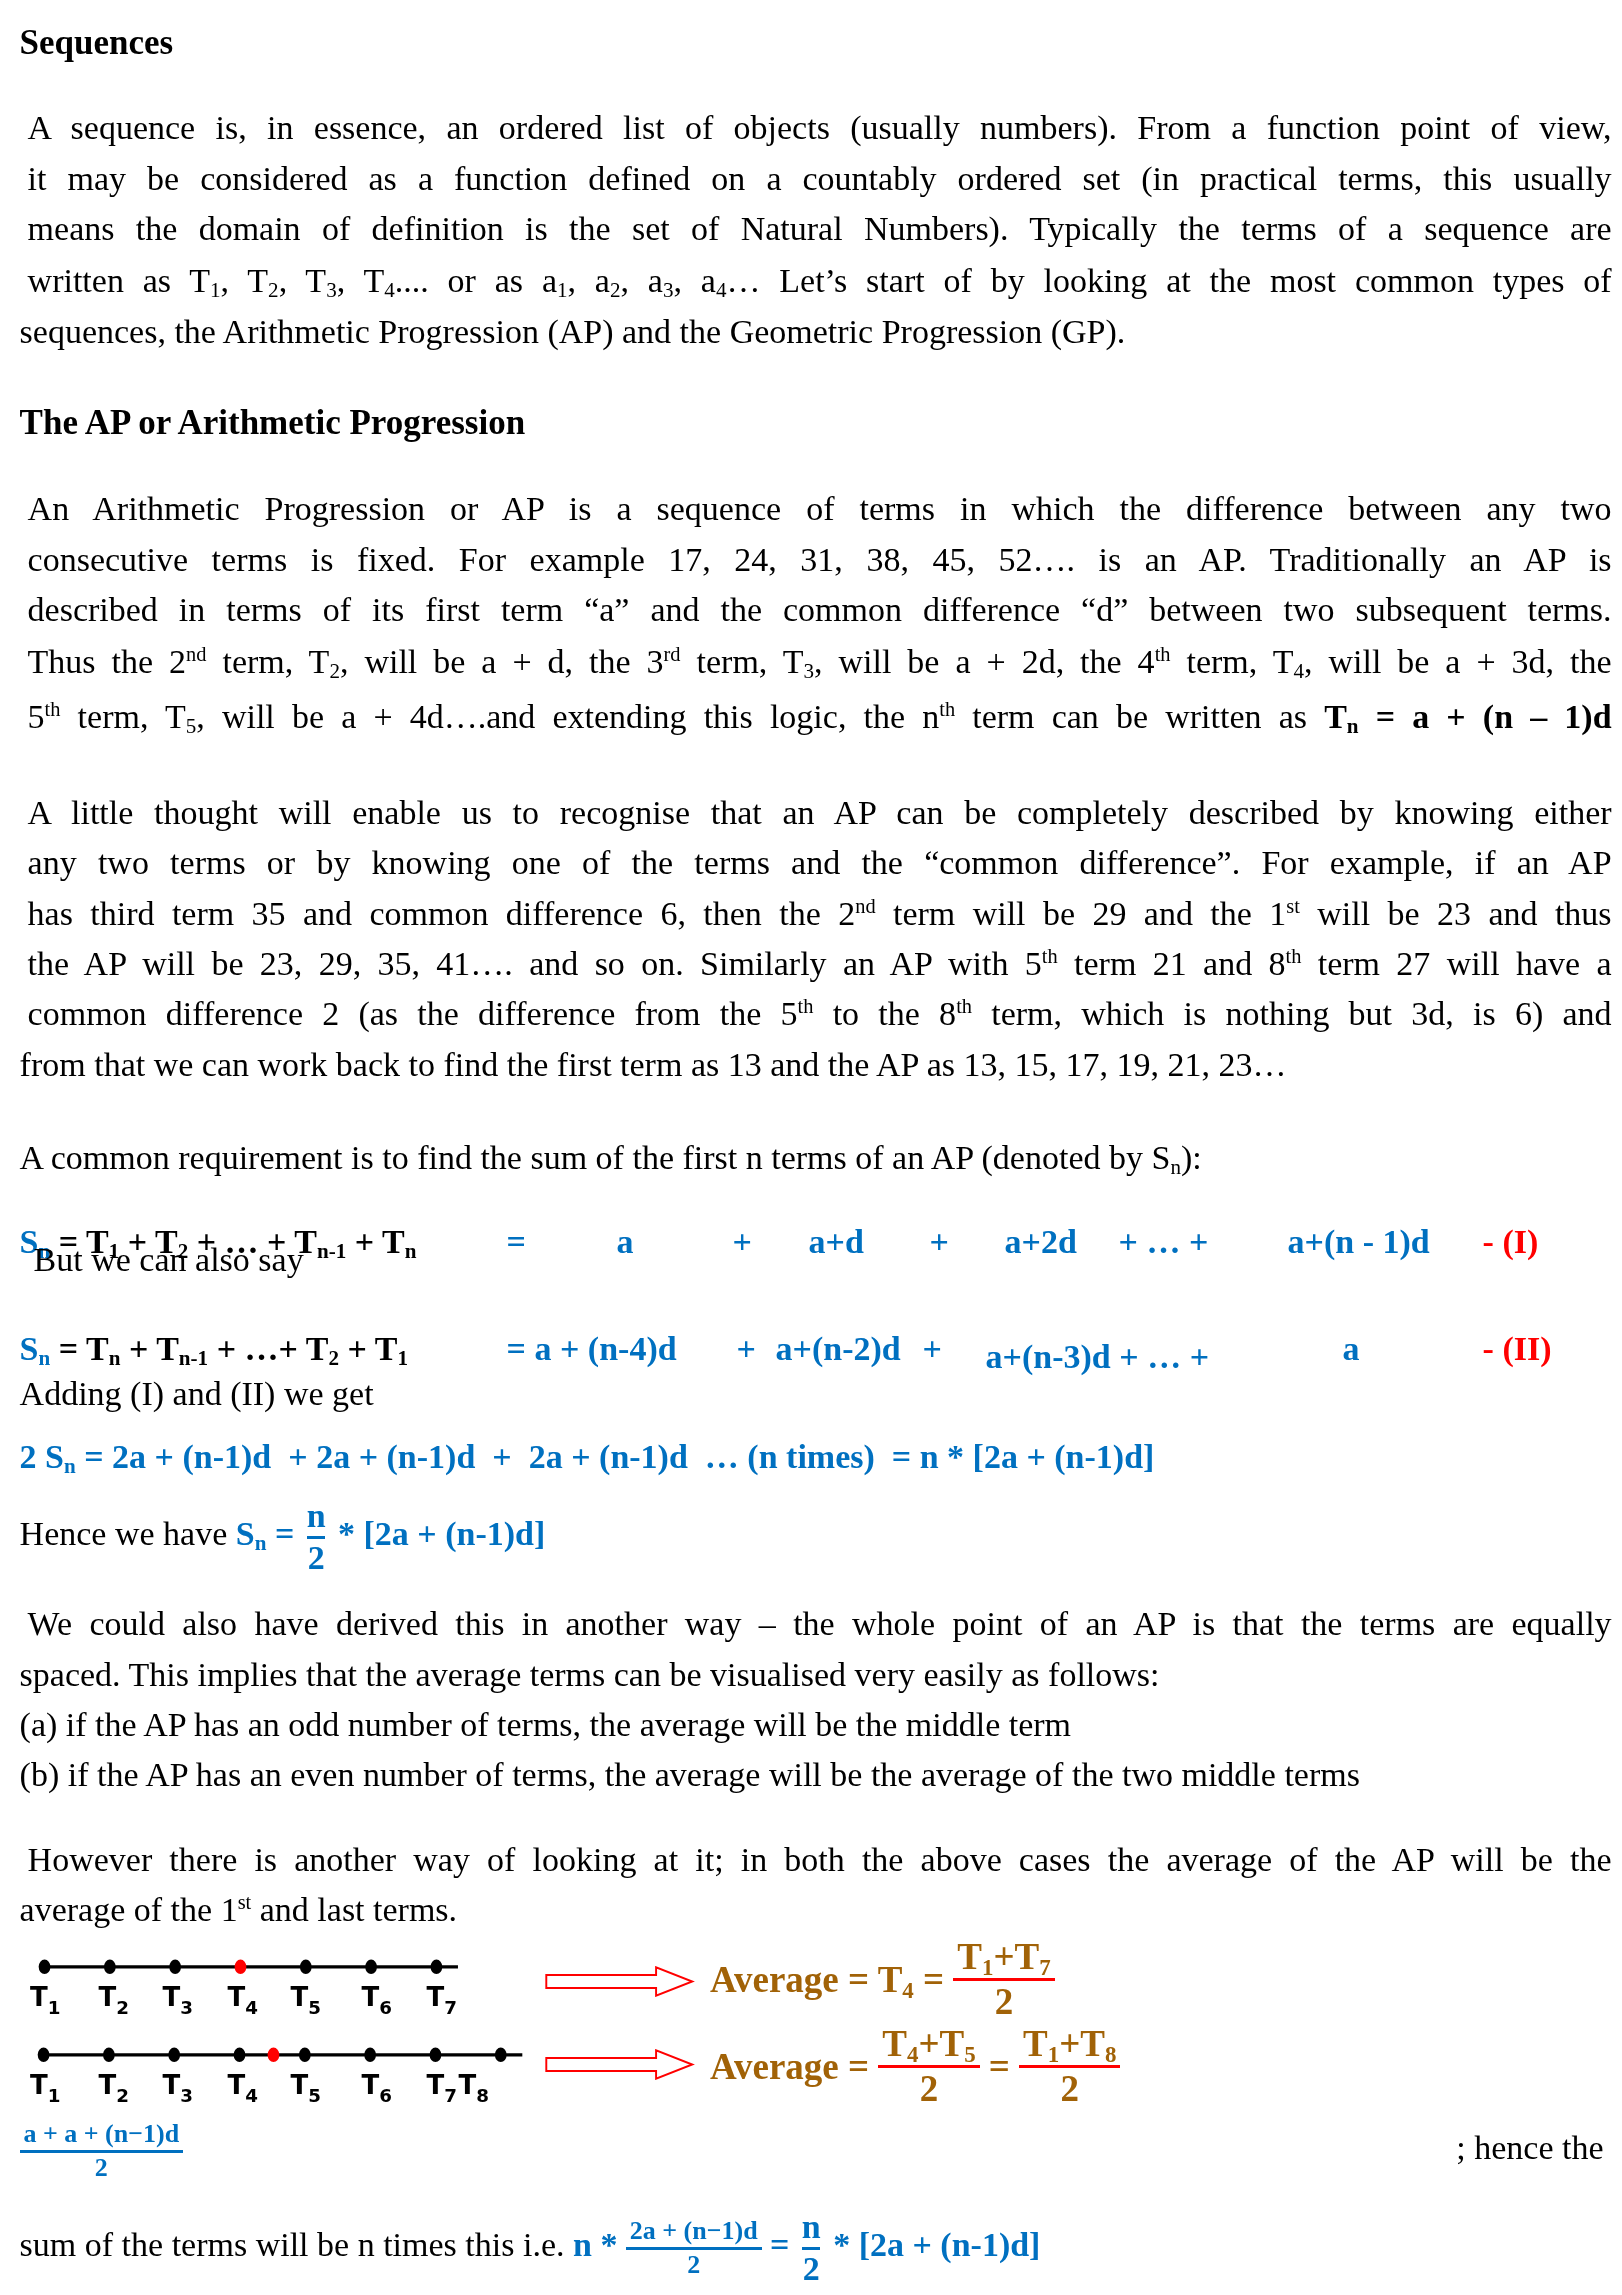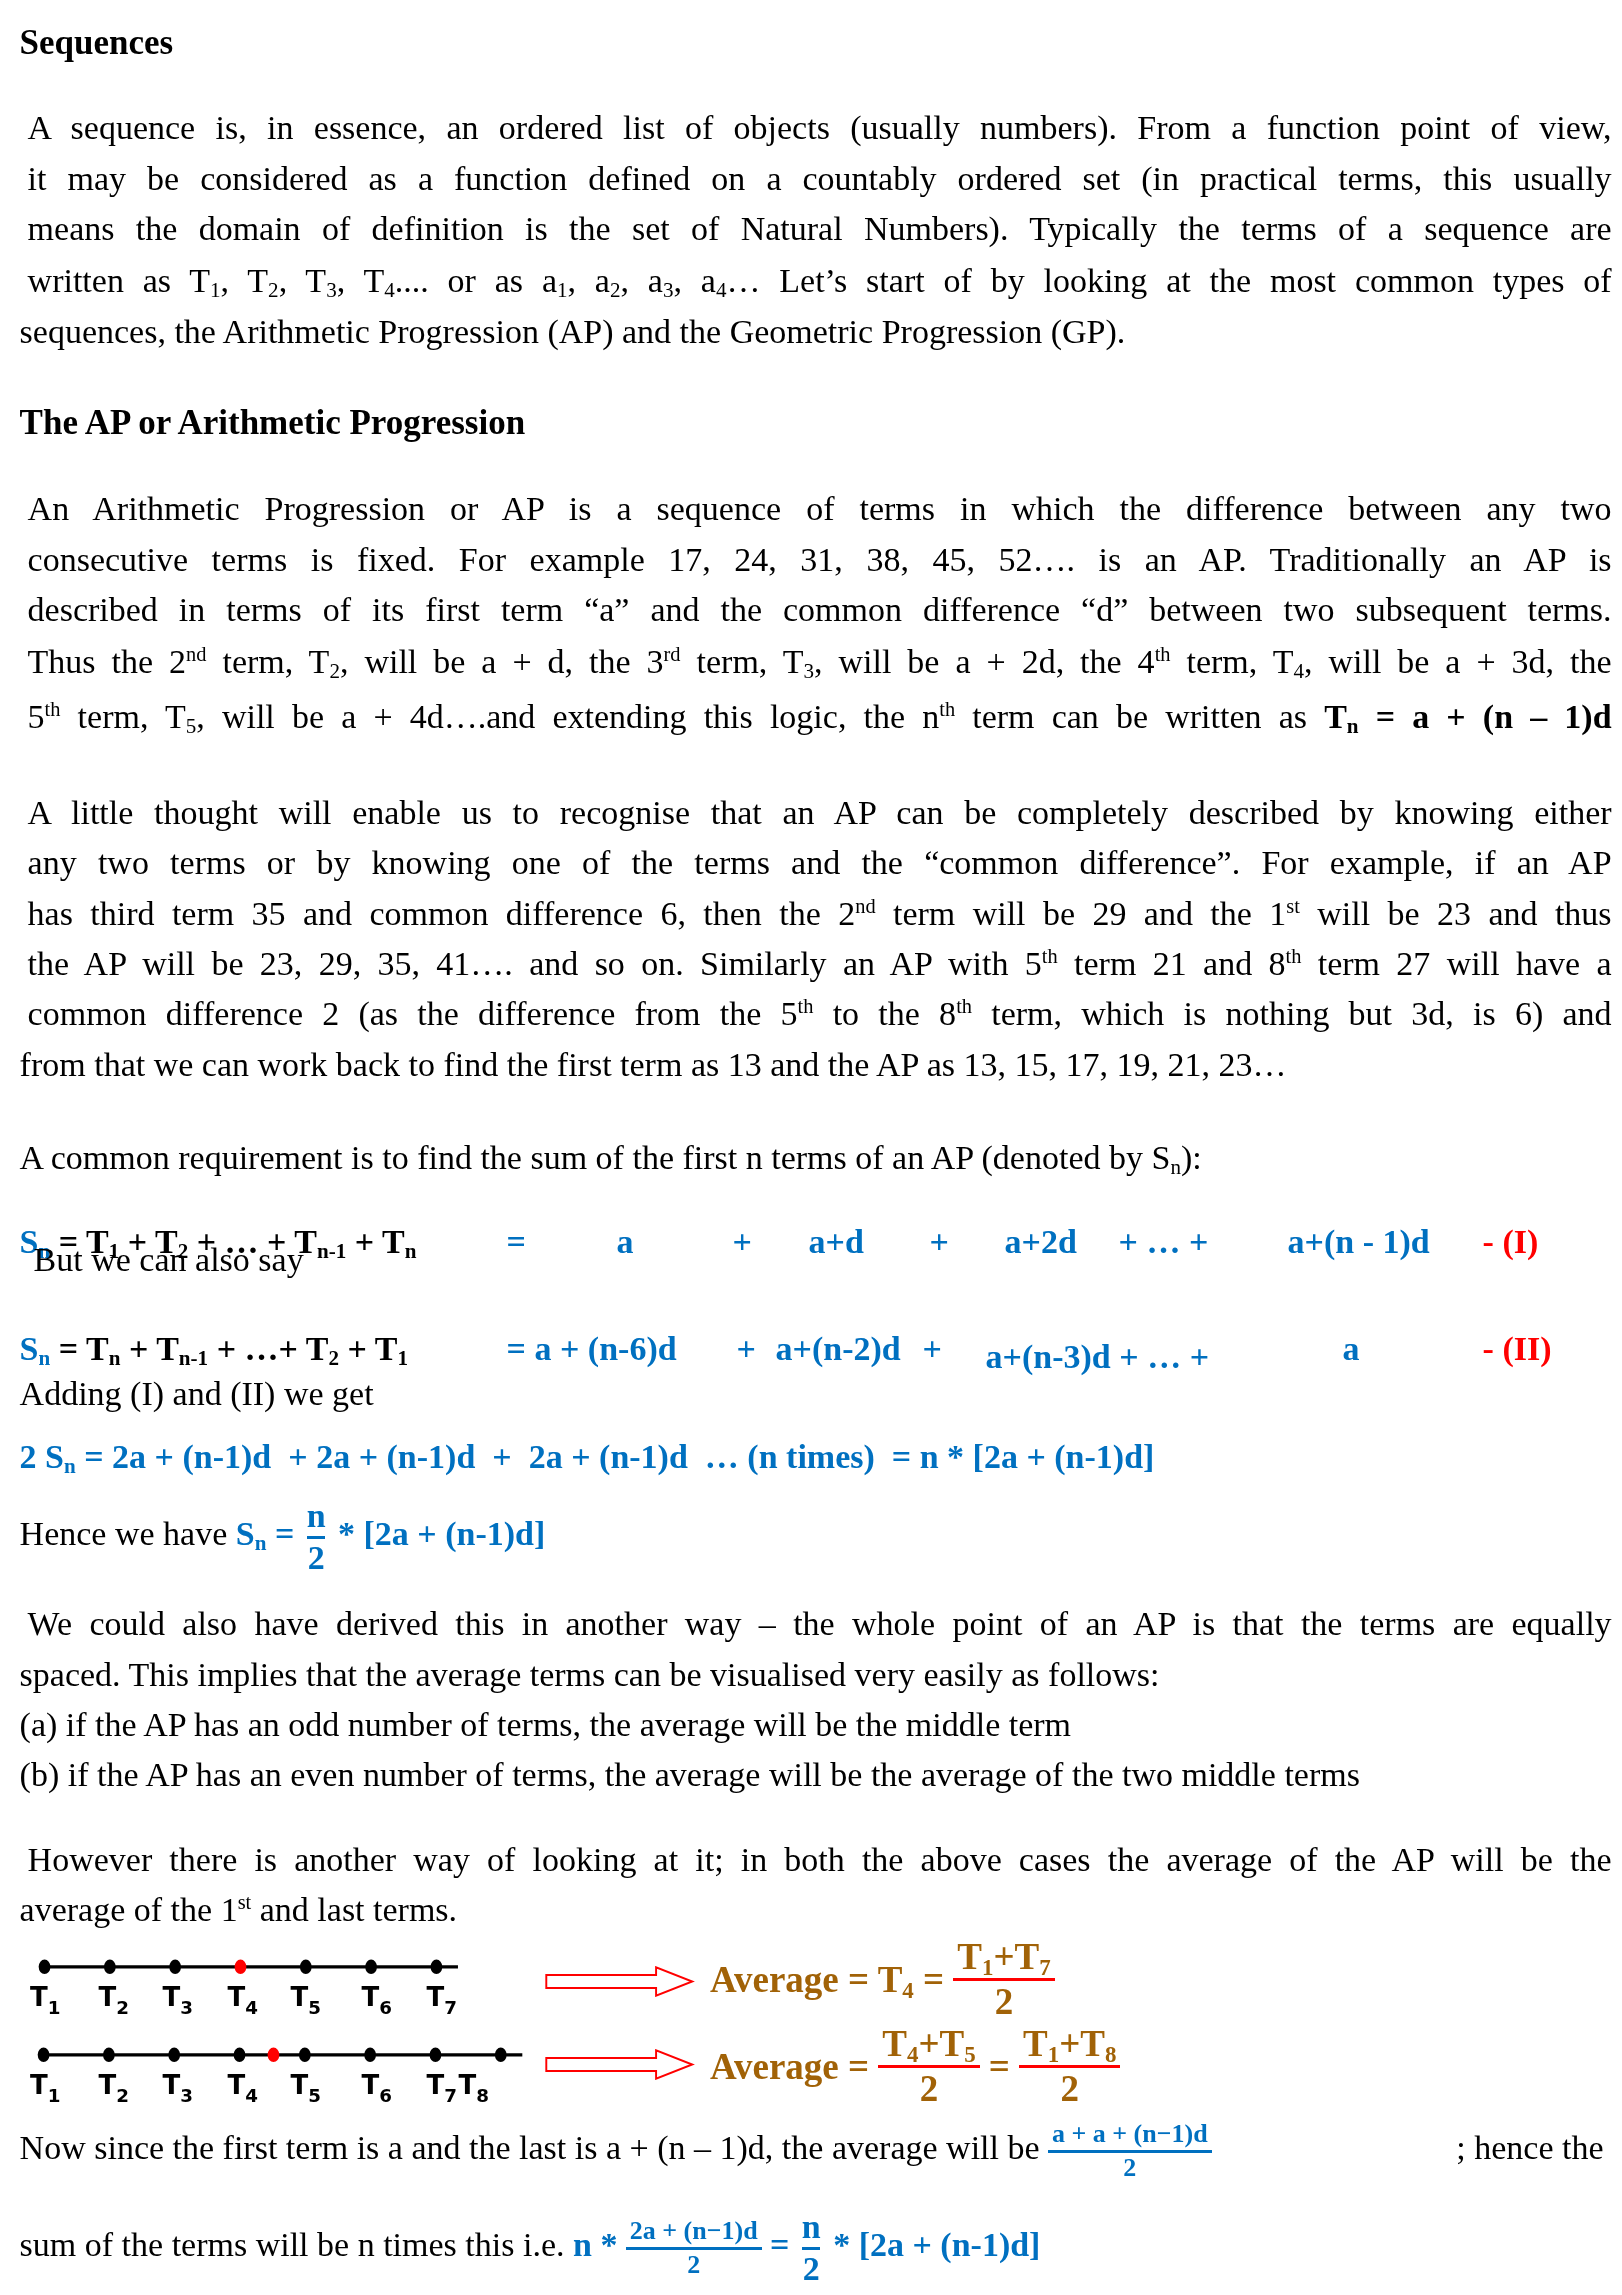--- a/index.html
+++ b/index.html
@@ -81,21 +81,21 @@
   <span class="blue" style="position:absolute;left:910px;">+</span>
   <span class="blue" style="position:absolute;left:985px;">a+2d</span>
   <span class="blue" style="position:absolute;left:1099px;">+ … +</span>
   <span class="blue" style="position:absolute;left:1268px;">a+(n - 1)d</span>
   <span class="red" style="position:absolute;left:1463px;">- (I)</span>
 </div>
 <div class="ln" style="top:1239px;margin-left:14px;">But we can also say</div>
 
 <div class="ln" style="top:1328px;">
   <span class="b"><span class="blue">S</span><sub class="blue">n</sub><span> = T</span><sub>n</sub><span> + T</span><sub>n-1</sub><span> + …+ T</span><sub>2</sub><span> + T</span><sub>1</sub></span>
-  <span class="blue" style="position:absolute;left:487px;">= a + (n-6)d</span>
+  <span class="blue" style="position:absolute;left:487px;">= a + (n-4)d</span>
   <span class="blue" style="position:absolute;left:717px;">+</span>
   <span class="blue" style="position:absolute;left:756px;">a+(n-2)d</span>
   <span class="blue" style="position:absolute;left:903px;">+</span>
   <span class="blue" style="position:absolute;left:966px;margin-top:8px;">a+(n-3)d + … +</span>
   <span class="blue" style="position:absolute;left:1323px;">a</span>
   <span class="red" style="position:absolute;left:1463px;">- (II)</span>
 </div>
 <div class="ln" style="top:1373px;">Adding (I) and (II) we get</div>
 
 <div class="ln blue" style="top:1436px;">
@@ -187,21 +187,20 @@
   </span>
   <span style="display:inline-block;vertical-align:middle;">=</span>
   <span class="frac">
     <span class="num"><span>T</span><sub>1</sub><span>+T</span><sub>8</sub></span>
     <span class="bar redbar"></span>
     <span class="den">2</span>
   </span>
 </div>
 
 <div class="ln" style="top:2112px;height:72px;line-height:72px;">
-  <span>Now since the first term is a and the last is a + (n – 1)d, the average will be</span>
   <span class="frac blue" style="font-size:26px;">
     <span class="num">a + a + (n−1)d</span>
     <span class="bar bluebar"></span>
     <span class="den">2</span>
   </span>
   <span style="position:absolute;right:0;">; hence the</span>
 </div>
 <div class="ln" style="top:2205px;height:79px;line-height:79px;">
   <span style="white-space:pre;">sum of the terms will be n times this i.e. </span><span class="blue">n *</span>
   <span class="frac blue" style="font-size:26px;text-align:center;">

